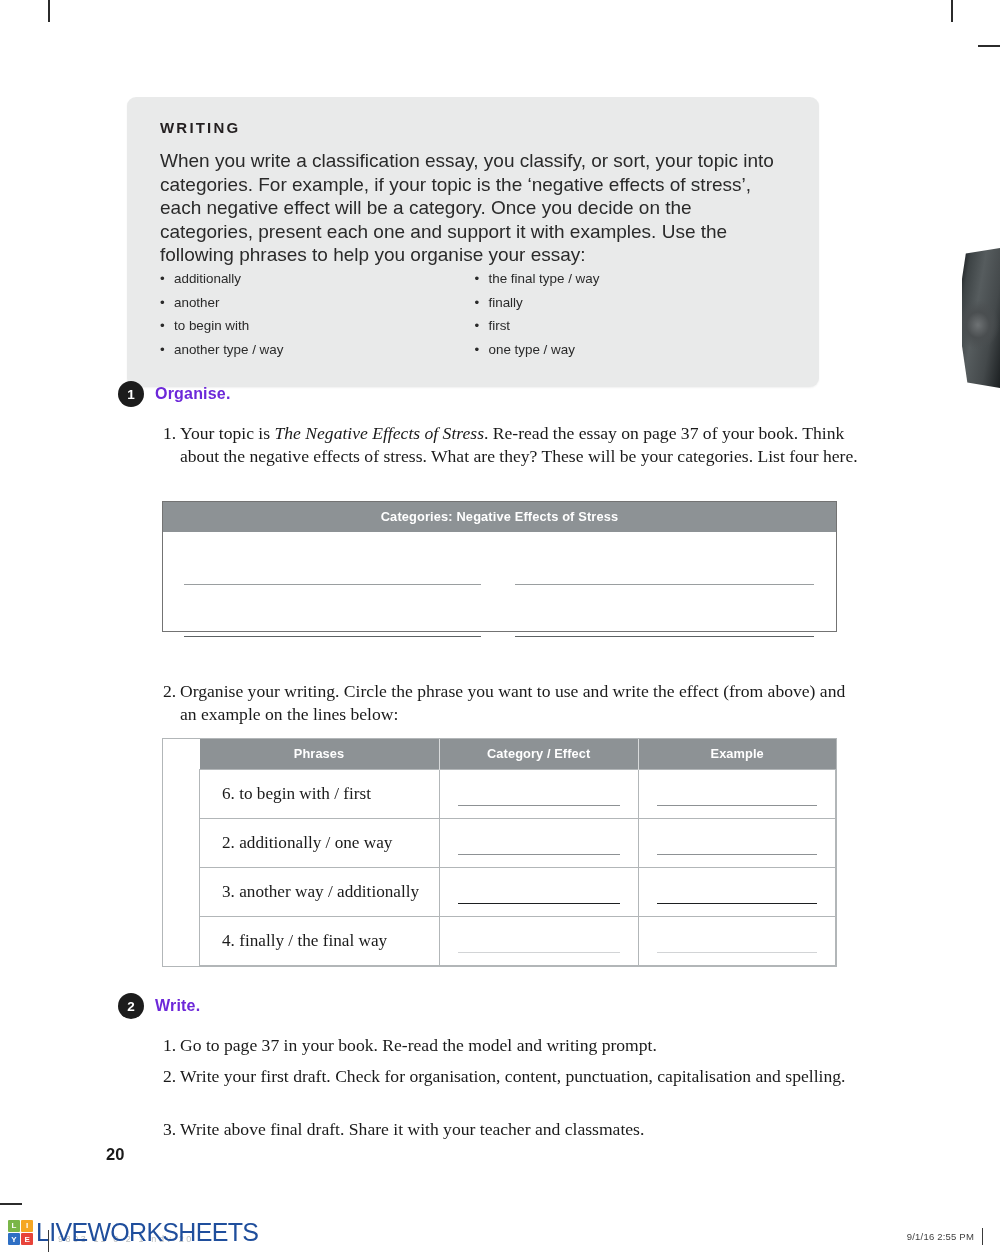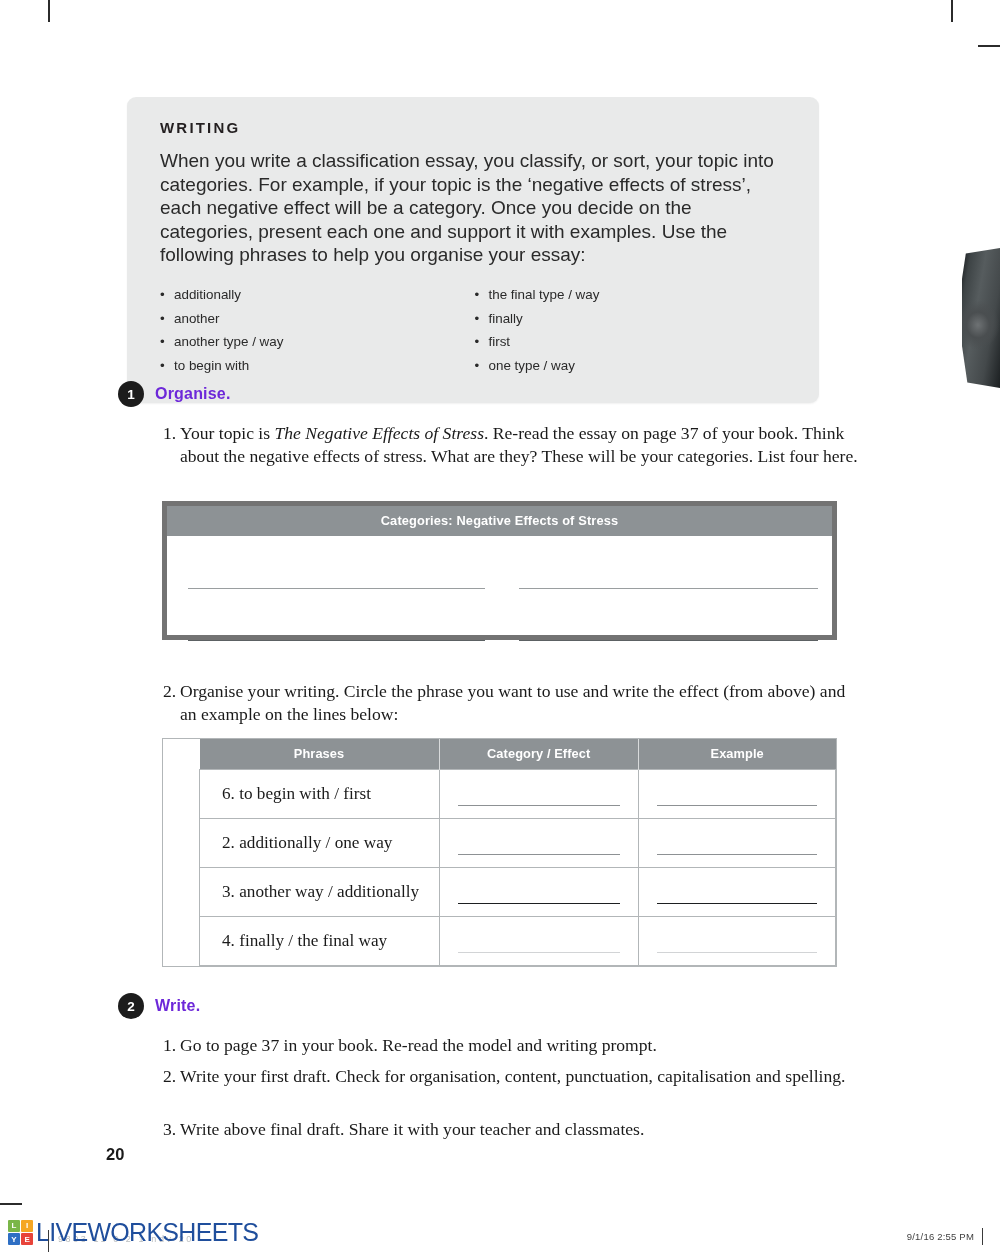--- a/index.html
+++ b/index.html
@@ -56,21 +56,20 @@
   .writing-body {
     font-family: "Liberation Sans", sans-serif;
     font-size: 19px;
     line-height: 23.6px;
     color: #2a2a2a;
     margin: 0;
     max-width: 625px;
   }
   .phrase-cols {
     display: flex;
-    margin-top: 16px;
   }
   .phrase-col { width: 50%; }
   .phrase-col ul { list-style: none; margin: 0; padding: 0; }
   .phrase-col li {
     font-family: "Liberation Sans", sans-serif;
     font-size: 13.4px;
     line-height: 23.6px;
     color: #2a2a2a;
     padding-left: 14px;
     position: relative;
@@ -120,21 +119,21 @@
   }
   .oitem .marker { flex: 0 0 auto; width: 17px; text-align: left; }
   .oitem .otext { flex: 1 1 auto; }
   .oitem em { font-style: italic; }
 
   
   .cat-table {
     position: absolute;
     left: 162px; top: 501px;
     width: 675px;
-    border: 5px solid #737373;
+    border: 1px solid #737373;
     background: #ffffff;
   }
   .cat-head {
     background: #8d9295;
     color: #ffffff;
     font-family: "Liberation Sans", sans-serif;
     font-weight: bold;
     font-size: 12.8px;
     text-align: center;
     padding: 7px 0 8px 0;
@@ -297,22 +296,22 @@
   <div class="scan-artifact"></div>
 
   <div class="writing-box">
     <h1 class="writing-title">WRITING</h1>
     <p class="writing-body">When you write a classification essay, you classify, or sort, your topic into categories. For example, if your topic is the ‘negative effects of stress’, each negative effect will be a category. Once you decide on the categories, present each one and support it with examples. Use the following phrases to help you organise your essay:</p>
     <div class="phrase-cols">
       <div class="phrase-col">
         <ul>
           <li>additionally</li>
           <li>another</li>
+          <li>to begin with</li>
           <li>another type / way</li>
-          <li>to begin with</li>
         </ul>
       </div>
       <div class="phrase-col">
         <ul>
           <li>the final type / way</li>
           <li>finally</li>
           <li>first</li>
           <li>one type / way</li>
         </ul>
       </div>

